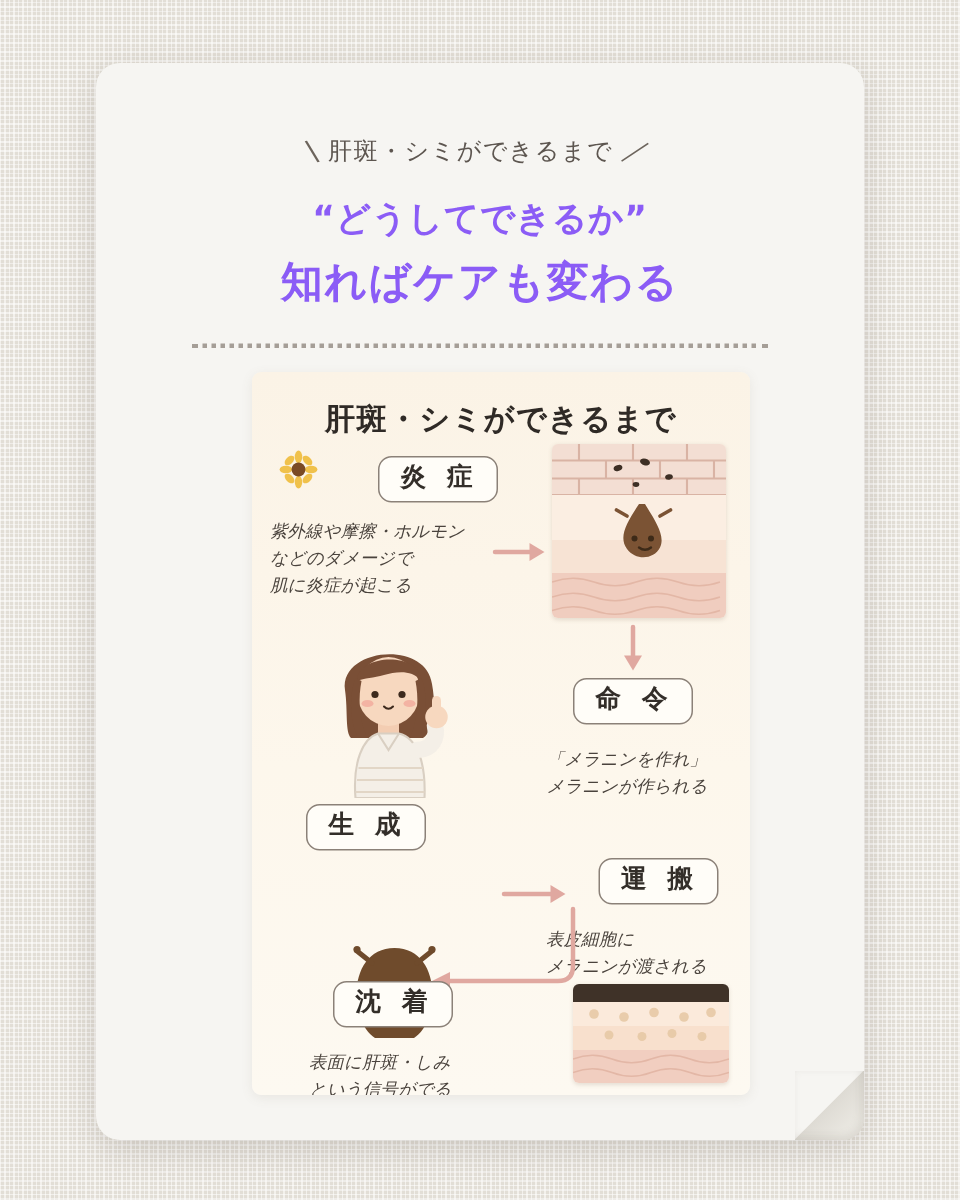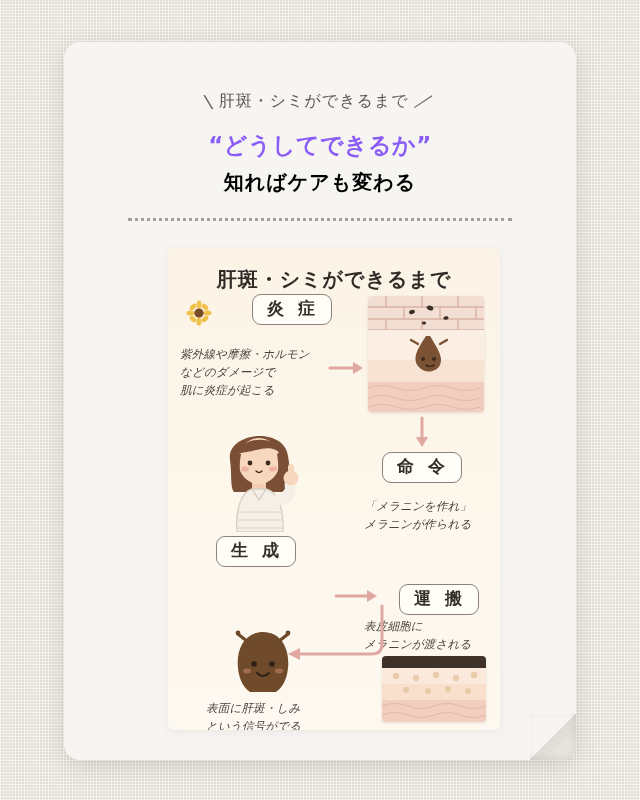--- a/index.html
+++ b/index.html
@@ -72,23 +72,23 @@
   .slash.right { transform: rotate(14deg); }
   .subtitle {
     margin-top: 16px;
     font-size: 23px;
     font-weight: bold;
     color: #8b5cf6;
     letter-spacing: 0.5px;
   }
   .maintitle {
     margin-top: 8px;
-    font-size: 20px;
+    font-size: 28px;
     font-weight: bold;
-    color: #000000;
+    color: #8b5cf6;
     letter-spacing: 1px;
   }
   .dotted-rule {
     margin: 22px 24px 0 24px;
     border-top: 3px dotted #8a8179;
     opacity: 0.75;
   }
 
   
   .panel {
@@ -180,21 +180,21 @@
               <ellipse cx="7" cy="7" rx="3.9" ry="2.4" transform="rotate(-45 7 7)"></ellipse>
               <ellipse cx="19" cy="7" rx="3.9" ry="2.4" transform="rotate(45 19 7)"></ellipse>
               <ellipse cx="7" cy="19" rx="3.9" ry="2.4" transform="rotate(45 7 19)"></ellipse>
               <ellipse cx="19" cy="19" rx="3.9" ry="2.4" transform="rotate(-45 19 19)"></ellipse>
             </g>
             <circle cx="13" cy="13" r="4.6" fill="#7a4a25"></circle>
           </g>
         </svg>
       </span>
 
-      <div class="abs" style="left:52px; top:46px;padding-left:32px;">
+      <div class="abs" style="left:52px; top:56px;padding-left:32px;">
         <span class="pill">炎 症</span>
       </div>
 
       <div class="abs cap" style="left:12px; top:98px; width:180px;">
         <div>紫外線や摩擦・ホルモン</div>
         <div>などのダメージで</div>
         <div>肌に炎症が起こる</div>
       </div>
 
       <div class="abs" style="left:160px; top:112px;">
@@ -290,32 +290,32 @@
             <line x1="34" y1="104" x2="78" y2="104"></line>
             <line x1="33" y1="112" x2="79" y2="112"></line>
           </g>
 
           <path d="M74 84 C84 84 88 76 86 68" stroke="#f4efe7" stroke-width="11" fill="none" stroke-linecap="round"></path>
           <circle cx="87" cy="62" r="7.5" fill="#f7d8bf"></circle>
           <rect x="84" y="48" width="6" height="13" rx="3" fill="#f7d8bf"></rect>
         </svg>
       </div>
 
-      <div class="abs" style="left:48px; top:288px;">
+      <div class="abs" style="left:36px; top:288px;">
         <span class="pill">生 成</span>
       </div>
 
       <div class="abs" style="left:166px; top:340px;">
         <svg width="46" height="16" viewBox="0 0 46 16">
           <path d="M2 8 H34" stroke="#e0a8a0" stroke-width="3" stroke-linecap="round" fill="none"></path>
           <path d="M33 2 L43 8 L33 14 Z" fill="#e0a8a0"></path>
         </svg>
       </div>
 
-      <div class="abs" style="left:212px; top:336px;padding-left:19px;">
+      <div class="abs" style="left:212px; top:324px;padding-left:19px;">
         <span class="pill">運 搬</span>
       </div>
       <div class="abs cap" style="left:196px; top:370px; width:140px;">
         <div>表皮細胞に</div>
         <div>メラニンが渡される</div>
       </div>
 
       <div class="abs" style="left:110px; top:352px;">
         <svg width="112" height="72" viewBox="0 0 112 72">
           <path d="M104 6 L104 44 Q104 54 94 54 L22 54" stroke="#e0a8a0" stroke-width="3" fill="none" stroke-linecap="round"></path>
@@ -354,20 +354,23 @@
           <circle cx="12" cy="7" r="2.4" fill="#6f4b2c"></circle>
           <circle cx="62" cy="7" r="2.4" fill="#6f4b2c"></circle>
           <circle cx="28" cy="38" r="2.8" fill="#2e2015"></circle>
           <circle cx="46" cy="38" r="2.8" fill="#2e2015"></circle>
           <path d="M31 47 q6 6 12 0" stroke="#2e2015" stroke-width="2" fill="none" stroke-linecap="round"></path>
           <ellipse cx="21" cy="45" rx="4" ry="2.4" fill="#c98a6a" opacity="0.55"></ellipse>
           <ellipse cx="53" cy="45" rx="4" ry="2.4" fill="#c98a6a" opacity="0.55"></ellipse>
         </svg>
       </div>
 
+      <div class="abs" style="left:54px; top:406px;">
+        <span class="pill">沈 着</span>
+      </div>
       <div class="abs cap" style="left:38px; top:452px; width:150px;">
         <div>表面に肝斑・しみ</div>
         <div>という信号がでる</div>
       </div>
 
     </div>
 
     <div class="card-fold"></div>
   </div>
 </div>

